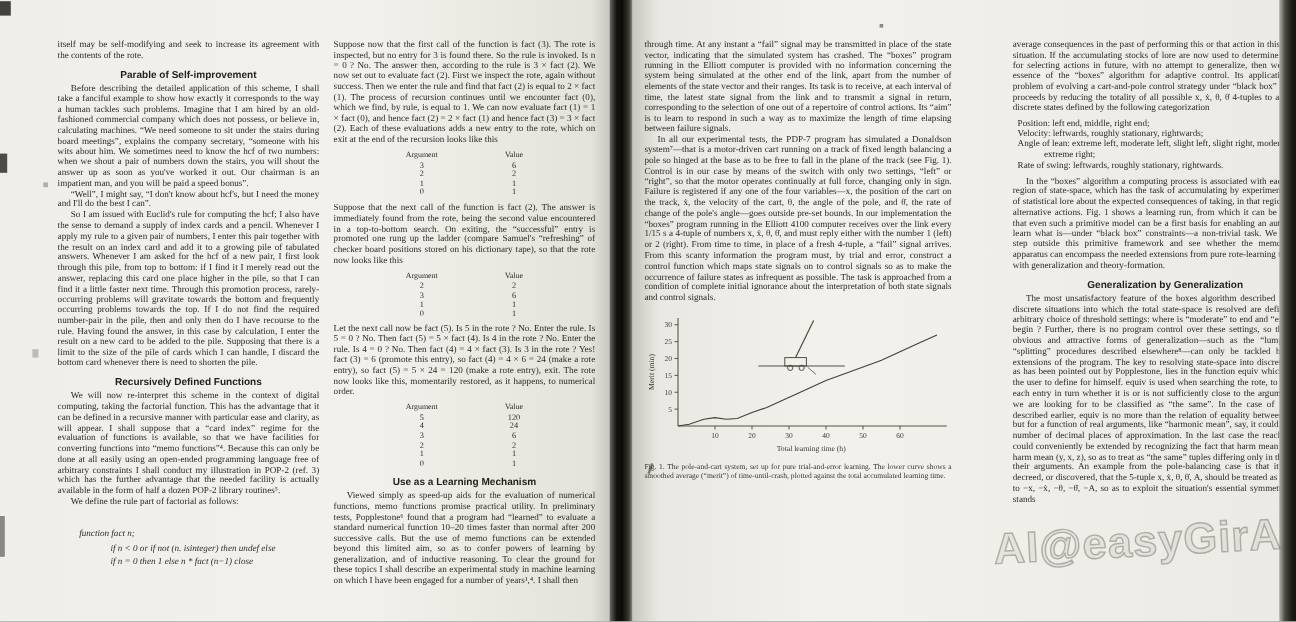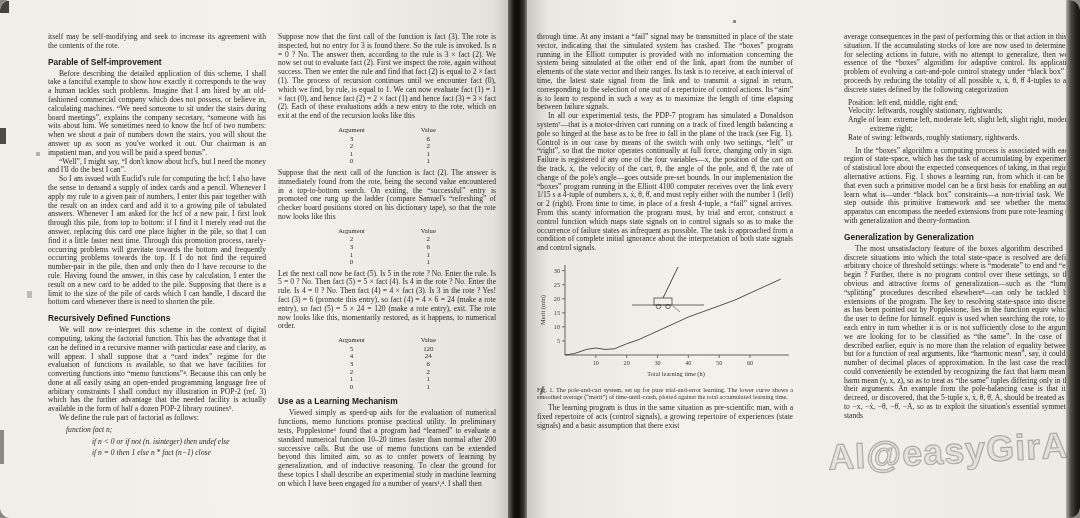--- a/index.html
+++ b/index.html
@@ -1,35 +1,35 @@
 <!DOCTYPE html>
 <html><head>
 <meta charset="utf-8">
 <style>
   html,body{margin:0;padding:0;background:#8a8884;}
   .screen{position:relative;width:1080px;height:518px;overflow:hidden;
-          background:#efeee9;font-family:"Liberation Serif",serif;color:#2b2a25;border-radius:11px;}
+          background:#efeee9;font-family:"Liberation Serif",serif;color:#2b2a25;}
   .page{position:absolute;top:0;height:518px;background:#f1f0ea;}
   .page-left{left:0;width:508px;background:linear-gradient(90deg,#efeee9 0,#f2f1eb 60%,#e3e2db 97%,#c9c7c0 100%);}
   .page-right{left:527px;width:539px;background:linear-gradient(90deg,#c8c6bf 0,#e9e8e2 4%,#f2f1eb 30%,#eceae4 100%);}
   .gutter{position:absolute;top:0;left:508px;width:19px;height:518px;
           background:linear-gradient(90deg,#6e6c66 0,#15140f 30%,#0c0b08 55%,#3c3a34 85%,#8d8b84 100%);}
   .redge{position:absolute;top:0;left:1066px;width:14px;height:518px;
          background:linear-gradient(90deg,#b4b2ab 0,#4a4841 35%,#232119 70%,#14130e 100%);}
   .col{position:absolute;top:33px;height:484px;overflow:hidden;
        font-size:7.6px;line-height:8.8px;text-align:justify;}
   #col1{left:48px;width:218px;}
   #col2{left:278px;width:218px;}
   #col3{left:537px;width:256px;}
   #col4{left:844px;width:254px;}
   .col p{margin:0;text-indent:11px;}
   .col p.cont{text-indent:0;}
   h3{font-family:"Liberation Sans",sans-serif;font-weight:bold;color:#211f1a;
-     font-size:8.4px;line-height:10px;margin:6px 0 3px;text-align:left;text-indent:0;}
-  .code1{margin:3px 0 0 18px;font-style:italic;}
+     font-size:8.4px;line-height:10px;margin:6px 0 3px;text-align:center;text-indent:0;}
+  .code1{margin:18px 0 0 18px;font-style:italic;}
   .code2{margin:3px 0 0 44px;font-style:italic;}
   table.rote{margin:5px auto 4px;border-collapse:collapse;font-size:6.9px;line-height:7.6px;}
   table.rote th{font-weight:normal;font-size:6.6px;padding:0 28px 1px;text-align:center;}
   table.rote td{text-align:center;padding:0 28px;}
   .catblock{margin:4px 4px;}
   .catline{padding-left:22px;text-indent:-22px;}
   .figure{margin:4px 0 2px;}
   .caption{font-size:6.3px;line-height:7.2px;text-align:justify;color:#35342e;margin:1px 0 4px;}
   .watermark{position:absolute;left:828px;top:430px;width:260px;
              font-family:"Liberation Sans",sans-serif;font-weight:bold;font-size:36px;
@@ -205,21 +205,20 @@
           <rect x="22" y="19" width="18" height="7" fill="none" stroke="#4a4841" stroke-width="0.8"></rect>
           <circle cx="26.5" cy="27.5" r="2.2" fill="none" stroke="#4a4841" stroke-width="0.8"></circle>
           <circle cx="36" cy="27.5" r="2.2" fill="none" stroke="#4a4841" stroke-width="0.8"></circle>
           <line x1="31" y1="19" x2="46" y2="-12" stroke="#4a4841" stroke-width="1"></line>
           <line x1="41" y1="27" x2="48" y2="33" stroke="#4a4841" stroke-width="0.6"></line>
         </g>
       </svg>
     </div>
     <div class="caption">Fig. 1.  The pole-and-cart system, set up for pure trial-and-error learning.  The lower curve shows a smoothed average (“merit”) of time-until-crash, plotted against the total accumulated learning time.</div>
 
-    <p>The learning program is thus in the same situation as pre-scientific man, with a fixed repertoire of acts (control signals), a growing repertoire of experiences (state signals) and a basic assumption that there exist</p>
   </div>
 
   <div class="col" id="col4">
     <p class="cont">average consequences in the past of performing this or that action in this particular situation. If the accumulating stocks of lore are now used to determine a strategy for selecting actions in future, with no attempt to generalize, then we have the essence of the “boxes” algorithm for adaptive control. Its application to the problem of evolving a cart-and-pole control strategy under “black box” conditions proceeds by reducing the totality of all possible x, ẋ, θ, θ̇ 4-tuples to a mere 162 discrete states defined by the following categorization</p>
     <div class="catblock">
       <div class="catline">Position:  left end, middle, right end;</div>
       <div class="catline">Velocity:  leftwards, roughly stationary, rightwards;</div>
       <div class="catline">Angle of lean:  extreme left, moderate left, slight left, slight right, moderate right, extreme right;</div>
       <div class="catline">Rate of swing:  leftwards, roughly stationary, rightwards.</div>
     </div>

